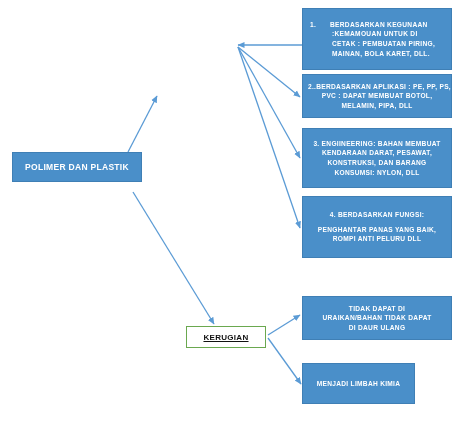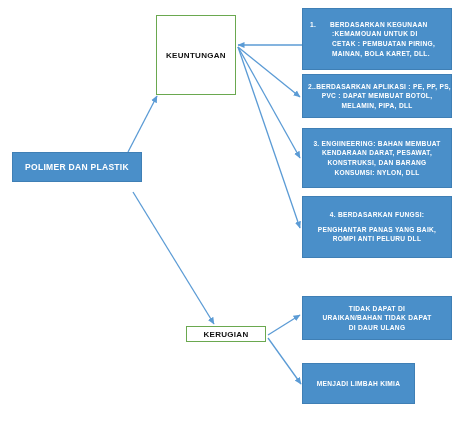--- a/index.html
+++ b/index.html
@@ -74,21 +74,21 @@
     width: 20px;
   }
   .detail-gap {
     display: block;
     height: 5px;
   }
 
   
   #node-polimer   { left: 12px;  top: 152px; width: 130px; height: 30px; }
   #node-keuntungan{ left: 156px; top: 15px;  width: 80px;  height: 80px; }
-  #node-kerugian  { left: 186px; top: 326px; width: 80px;  height: 16px; }
+  #node-kerugian  { left: 186px; top: 326px; width: 80px;  height: 22px; text-decoration: underline; }
   #node-detail-1  { left: 302px; top: 8px;   width: 150px; height: 62px; }
   #node-detail-2  { left: 302px; top: 74px;  width: 150px; height: 44px; }
   #node-detail-3  { left: 302px; top: 128px; width: 150px; height: 60px; }
   #node-detail-4  { left: 302px; top: 196px; width: 150px; height: 62px; }
   #node-detail-5  { left: 302px; top: 296px; width: 150px; height: 44px; }
   #node-detail-6  { left: 302px; top: 363px; width: 113px; height: 41px; }
 </style>
 </head>
 <body>
 
@@ -115,23 +115,20 @@
 
     <line x1="268" y1="335" x2="300" y2="315" stroke="#5b9bd5" stroke-width="1.3" marker-end="url(#arrowhead)"></line>
 
     <line x1="268" y1="338" x2="301" y2="384" stroke="#5b9bd5" stroke-width="1.3" marker-end="url(#arrowhead)"></line>
   </svg>
 
   <div class="node node-blue node-main" id="node-polimer">
     <span>POLIMER DAN PLASTIK</span>
   </div>
 
-  <div class="node node-white node-stage" id="node-keuntungan">
-    <span>KEUNTUNGAN</span>
-  </div>
 
   <div class="node node-white node-stage" id="node-kerugian">
     <span>KERUGIAN</span>
   </div>
 
   <div class="node node-blue node-detail" id="node-detail-1">
     <div class="detail-inner detail-numbered">
       <span class="detail-line">
         <span class="detail-num">1.</span><span>BERDASARKAN KEGUNAAN</span>
       </span>

